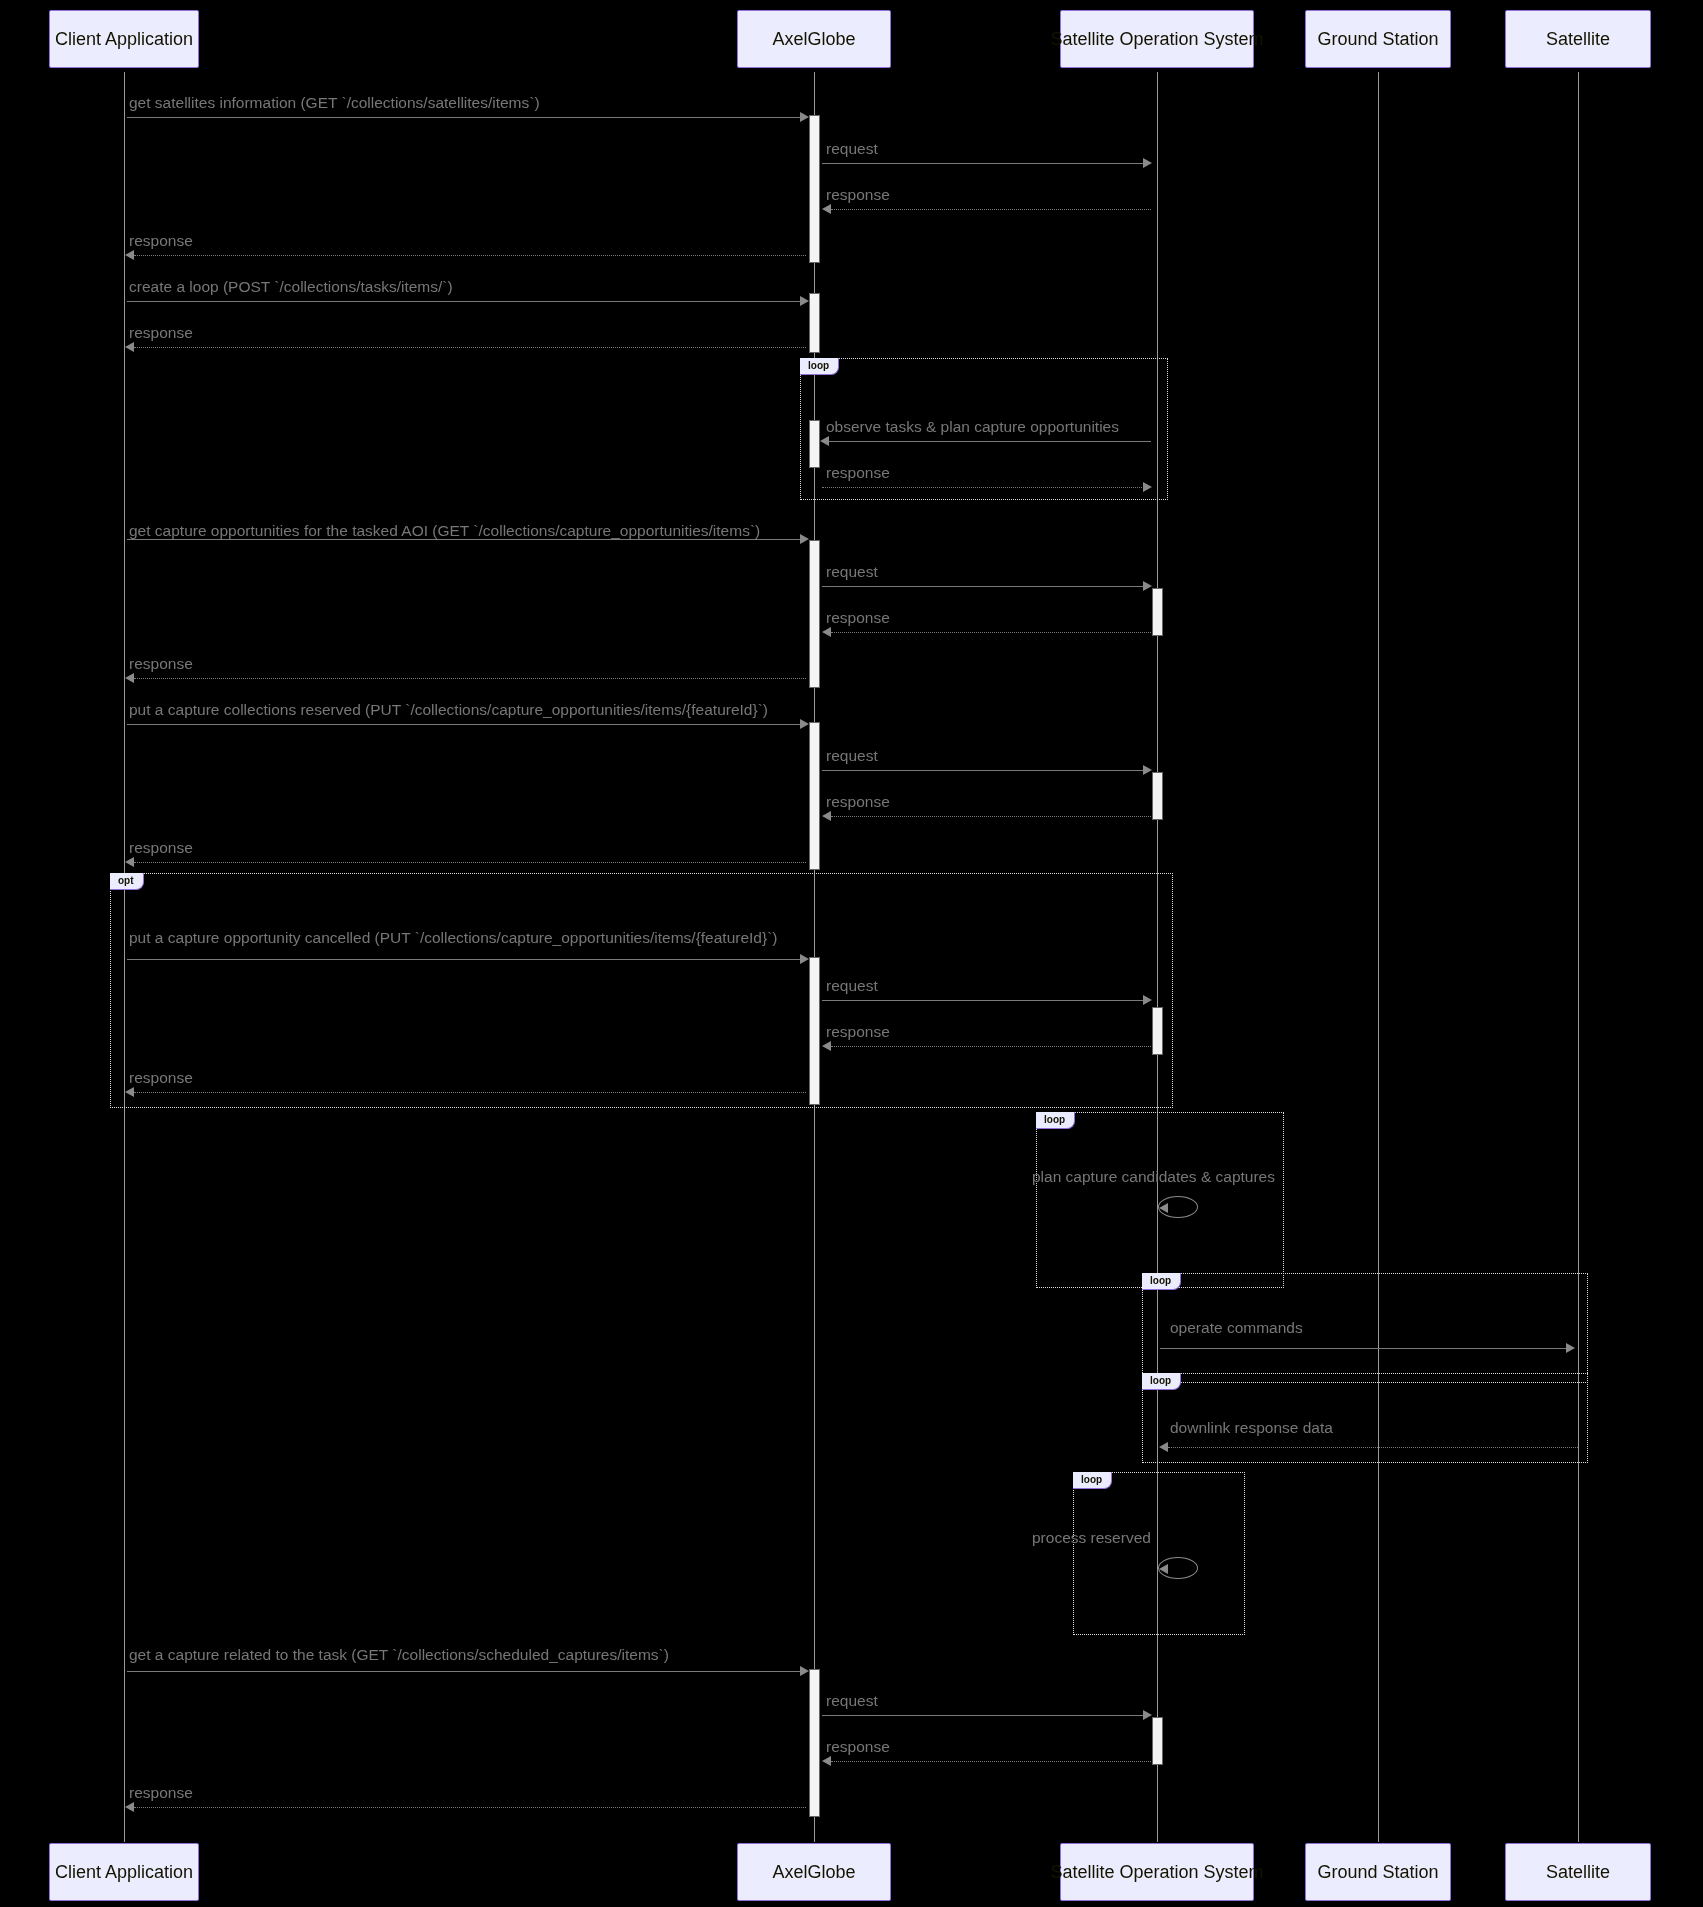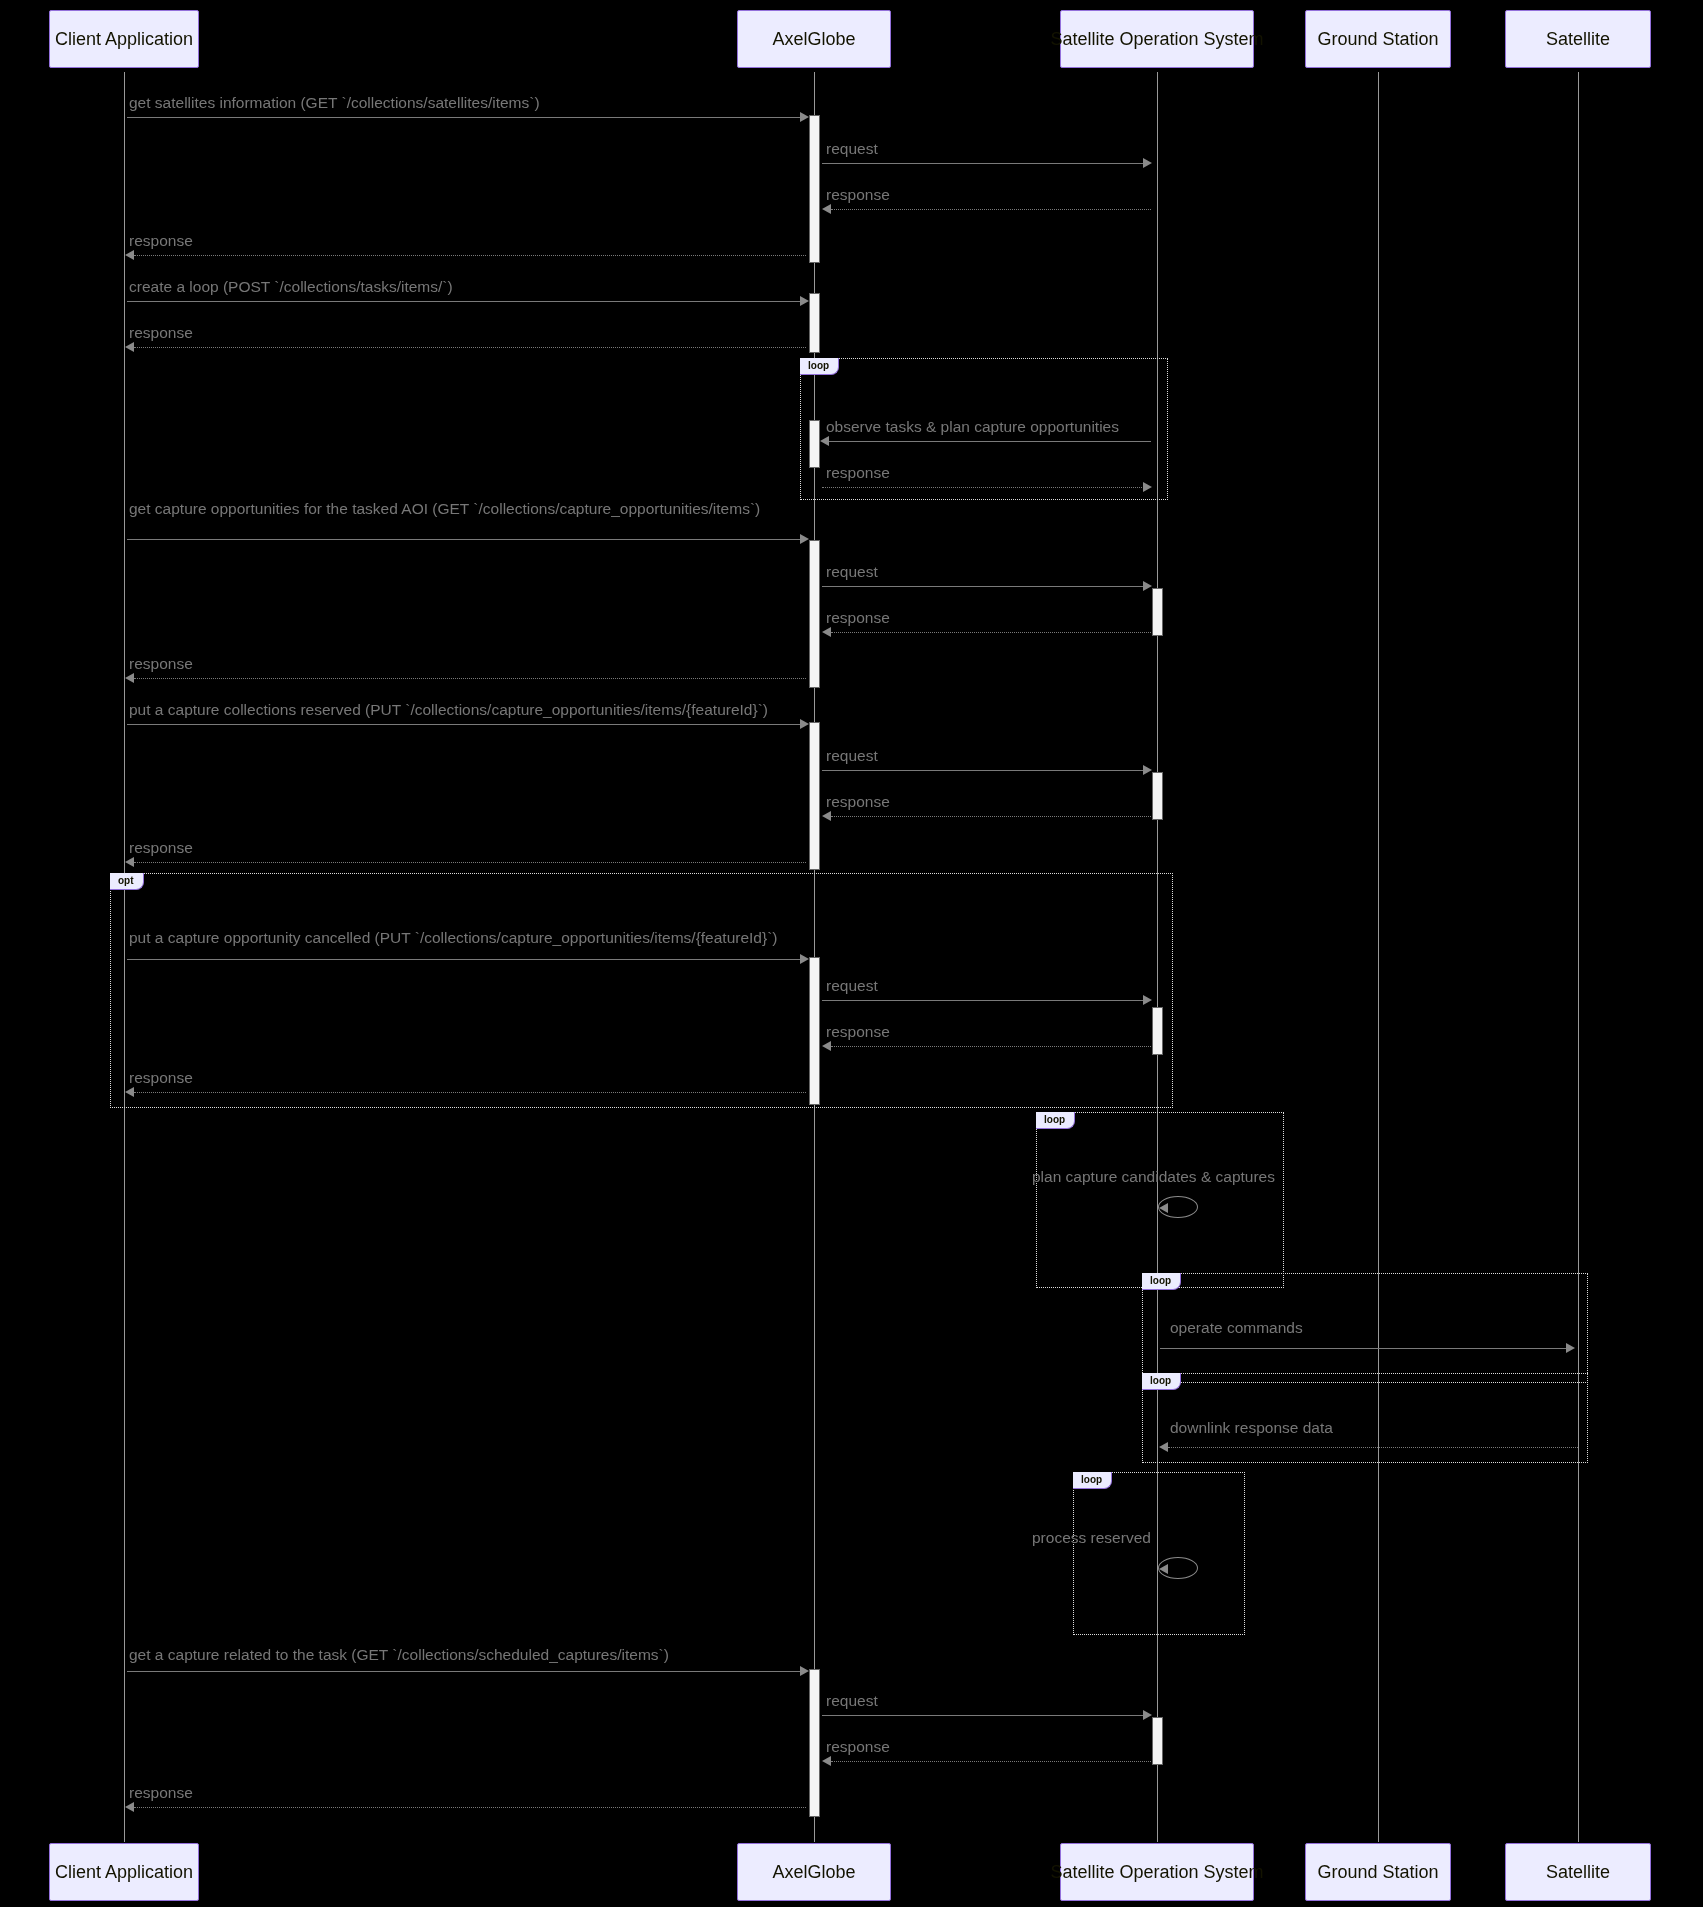--- a/index.html
+++ b/index.html
@@ -206,21 +206,21 @@
   <div class="arrow-head left" style="left:125px; top:342px;"></div>
 
   <div class="msg-label" style="left:826px; top:418px; width:324px;">observe tasks &amp; plan capture opportunities</div>
   <div class="msg-line" style="left:826px; top:441px; width:325px;"></div>
   <div class="arrow-head left" style="left:820px; top:436px;"></div>
 
   <div class="msg-label" style="left:826px; top:464px; width:324px;">response</div>
   <div class="msg-line dotted" style="left:822px; top:487px; width:324px;"></div>
   <div class="arrow-head right" style="left:1143px; top:482px;"></div>
 
-  <div class="msg-label" style="left:129px; top:500px; width:680px;">get capture opportunities for the tasked AOI (GET `/collections/capture_opportunities/items`)</div>
+  <div class="msg-label" style="left:129px; top:522px; width:680px;">get capture opportunities for the tasked AOI (GET `/collections/capture_opportunities/items`)</div>
   <div class="msg-line" style="left:127px; top:539px; width:676px;"></div>
   <div class="arrow-head right" style="left:800px; top:534px;"></div>
 
   <div class="msg-label" style="left:826px; top:563px; width:324px;">request</div>
   <div class="msg-line" style="left:822px; top:586px; width:324px;"></div>
   <div class="arrow-head right" style="left:1143px; top:581px;"></div>
 
   <div class="msg-label" style="left:826px; top:609px; width:324px;">response</div>
   <div class="msg-line dotted" style="left:831px; top:632px; width:320px;"></div>
   <div class="arrow-head left" style="left:822px; top:627px;"></div>

